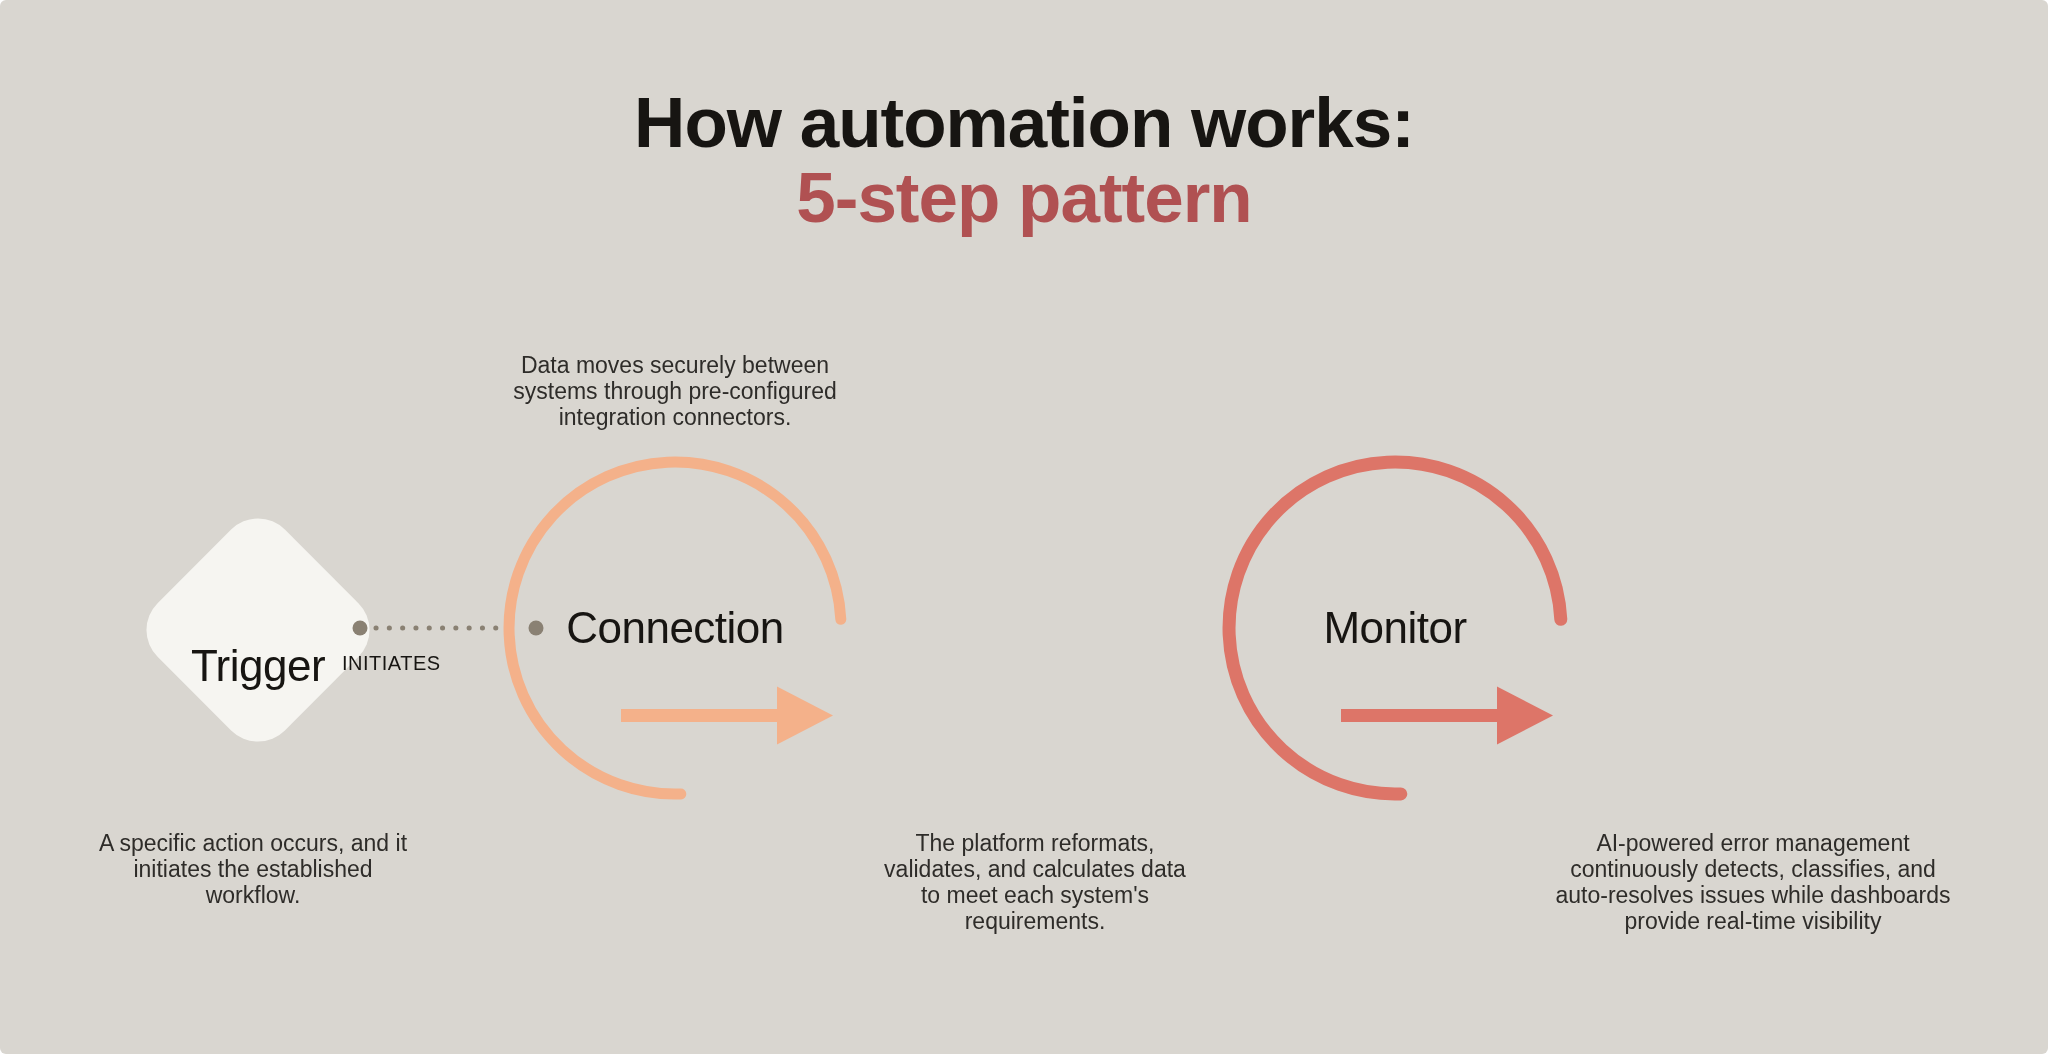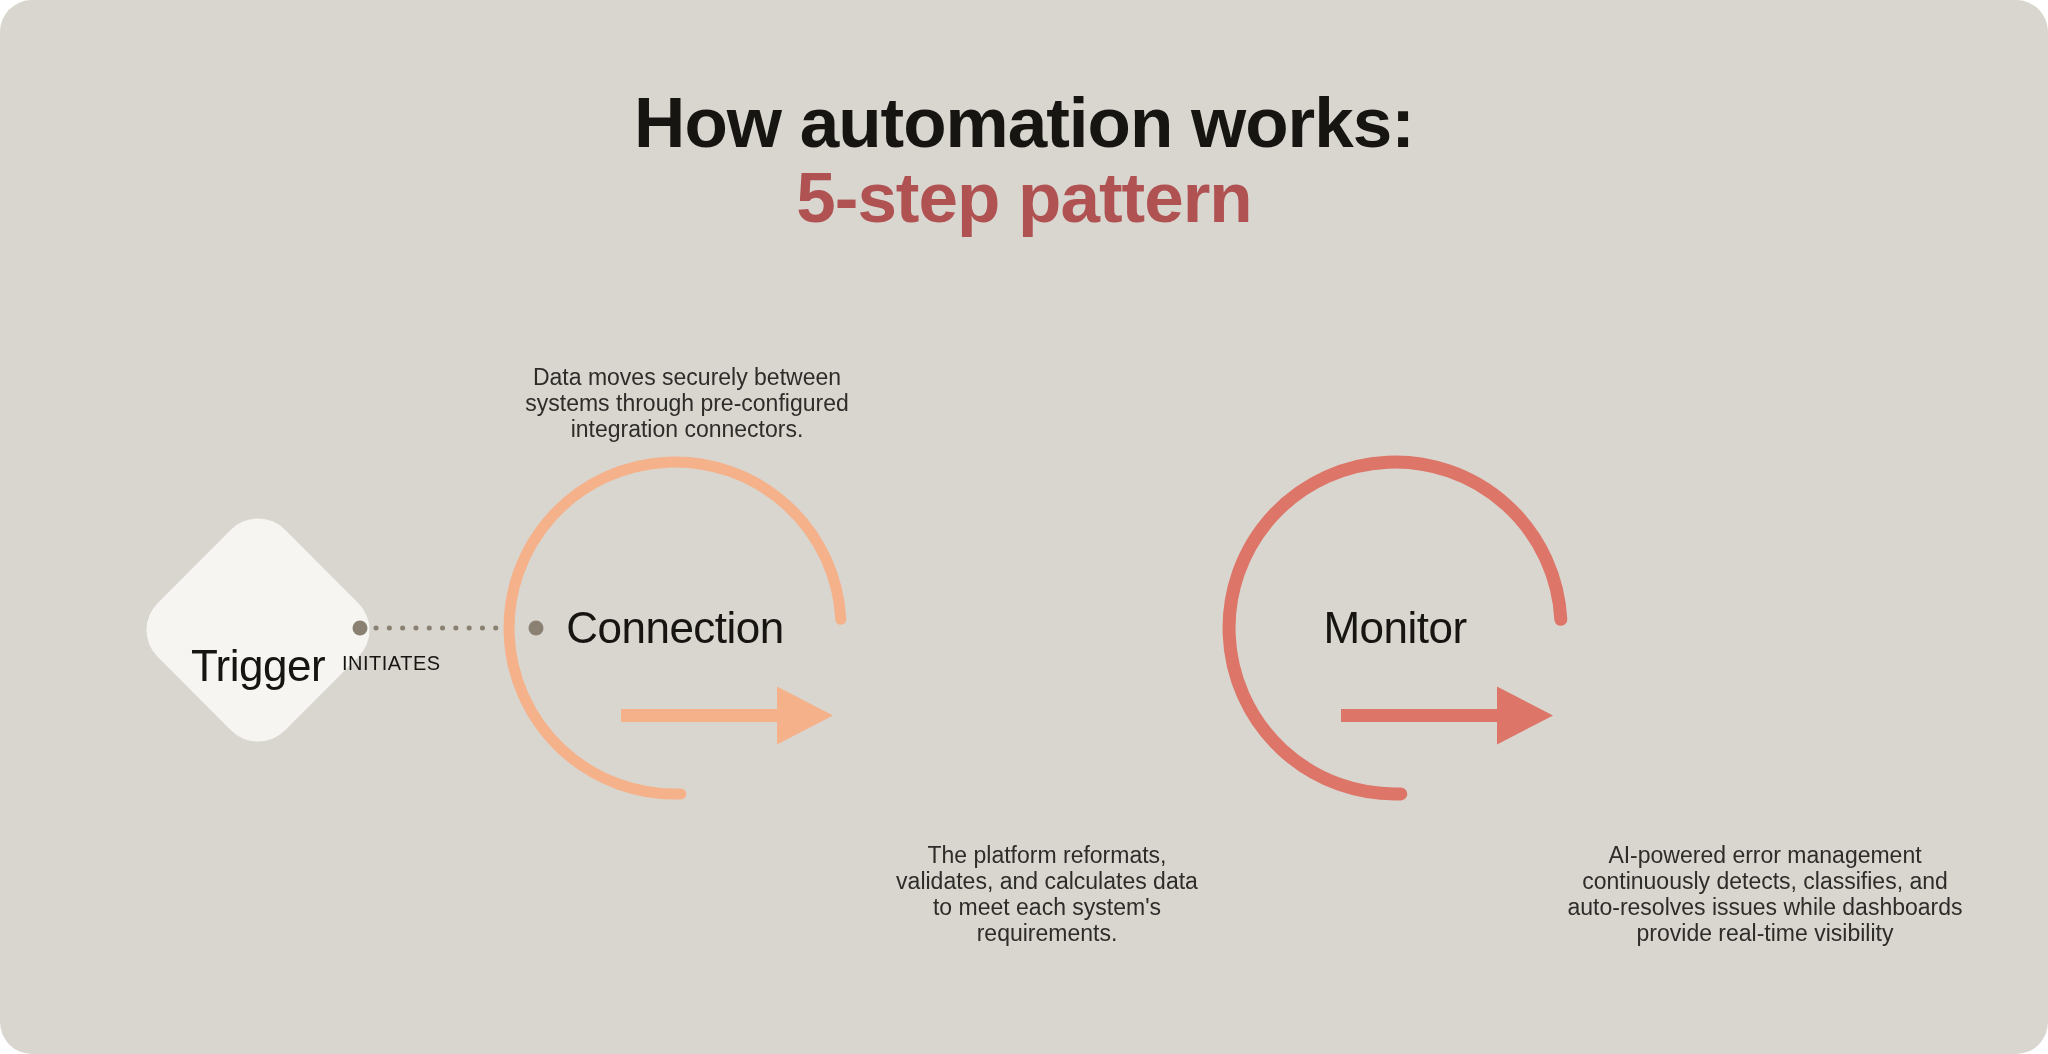--- a/index.html
+++ b/index.html
@@ -10,36 +10,36 @@
   }
   .canvas {
     position: relative;
     width: 2048px; height: 1054px;
     background: var(--outer, #ffffff);
     overflow: hidden;
   }
   .board {
     position: absolute; inset: 0;
     background: var(--background, #d9d6d0);
-    border-radius: 32px;
+    border-radius: 6px;
     overflow: hidden;
   }
   
   .title {
     position: absolute; top: 86px; left: 0; width: 100%;
     text-align: center;
     font-size: 71px; font-weight: 700; line-height: 1.05;
     letter-spacing: -1px;
   }
   .title-line-1 { color: var(--title-text, #171512); }
   .title-line-2 { color: var(--title-accent, #b05152); }
 
   
   .desc {
-    position: absolute; margin: 12px;
+    position: absolute; margin: 0;
     font-size: 23px; line-height: 1.13;
     color: var(--body-text, #2e2c29);
     text-align: center; white-space: pre-line;
   }
   #desc-connection     { left: 485px;  top: 352px; width: 380px; }
   #desc-execute        { left: 1160px; top: 352px; width: 470px; }
   #desc-trigger        { left: 63px;   top: 830px; width: 380px; }
   #desc-transformation { left: 845px;  top: 830px; width: 380px; }
   #desc-monitor        { left: 1518px; top: 830px; width: 470px; }
 
@@ -147,20 +147,23 @@
         <path class="arc" d="M 345.8 171.3 A 166 166 0 1 0 185.8 345.9"></path>
         <g>
           <rect class="arrow-shape" x="126" y="261" width="156" height="13"></rect>
           <polygon class="arrow-shape" points="282,238.5 338,267.5 282,296.5"></polygon>
         </g>
       </svg>
       <div class="step-label">Monitor</div>
     </div>
 
 
+    <p class="desc" id="desc-trigger">A specific action occurs, and it
+initiates the established
+workflow.</p>
     <p class="desc" id="desc-transformation">The platform reformats,
 validates, and calculates data
 to meet each system's
 requirements.</p>
     <p class="desc" id="desc-monitor">AI-powered error management
 continuously detects, classifies, and
 auto-resolves issues while dashboards
 provide real-time visibility</p>
 
   </div>

